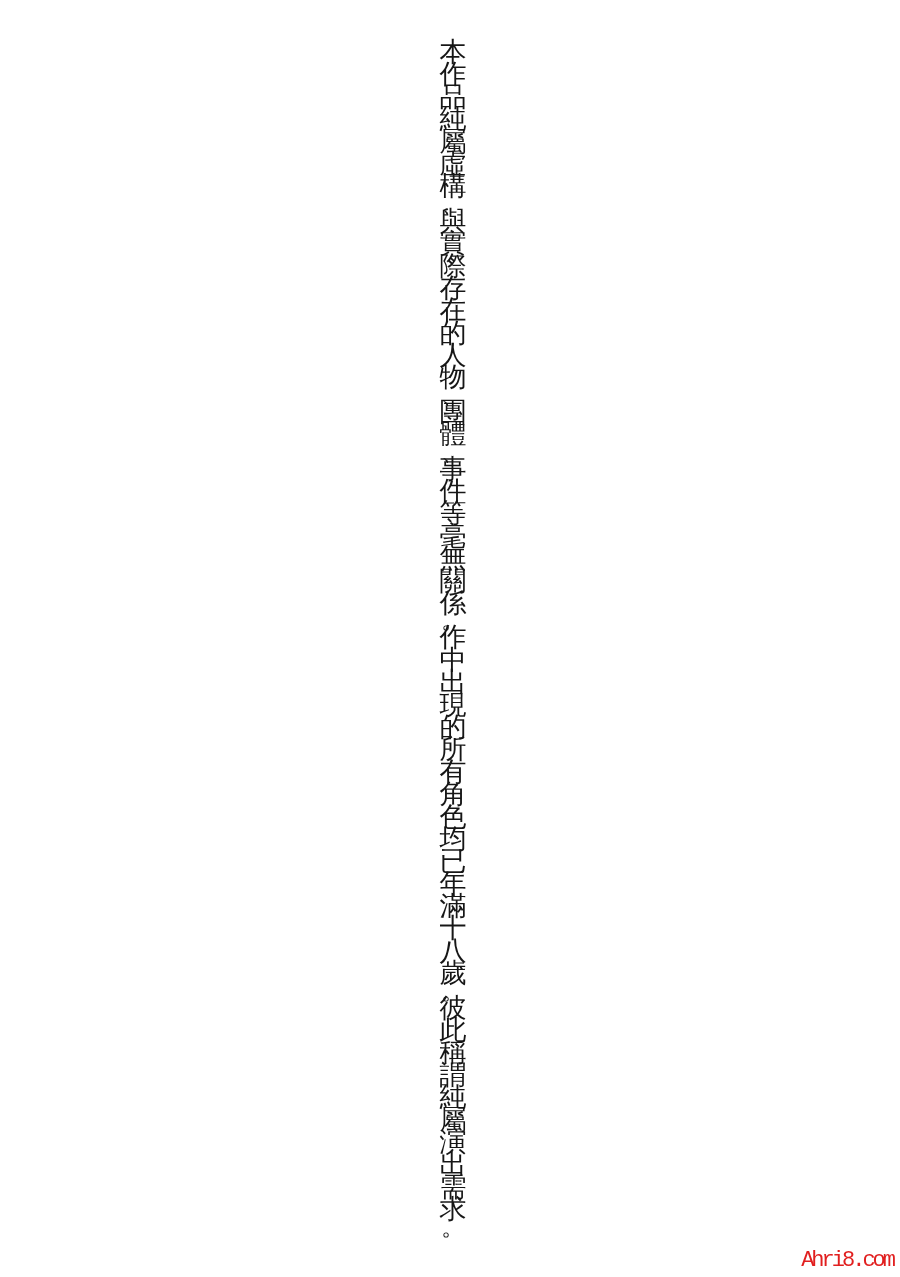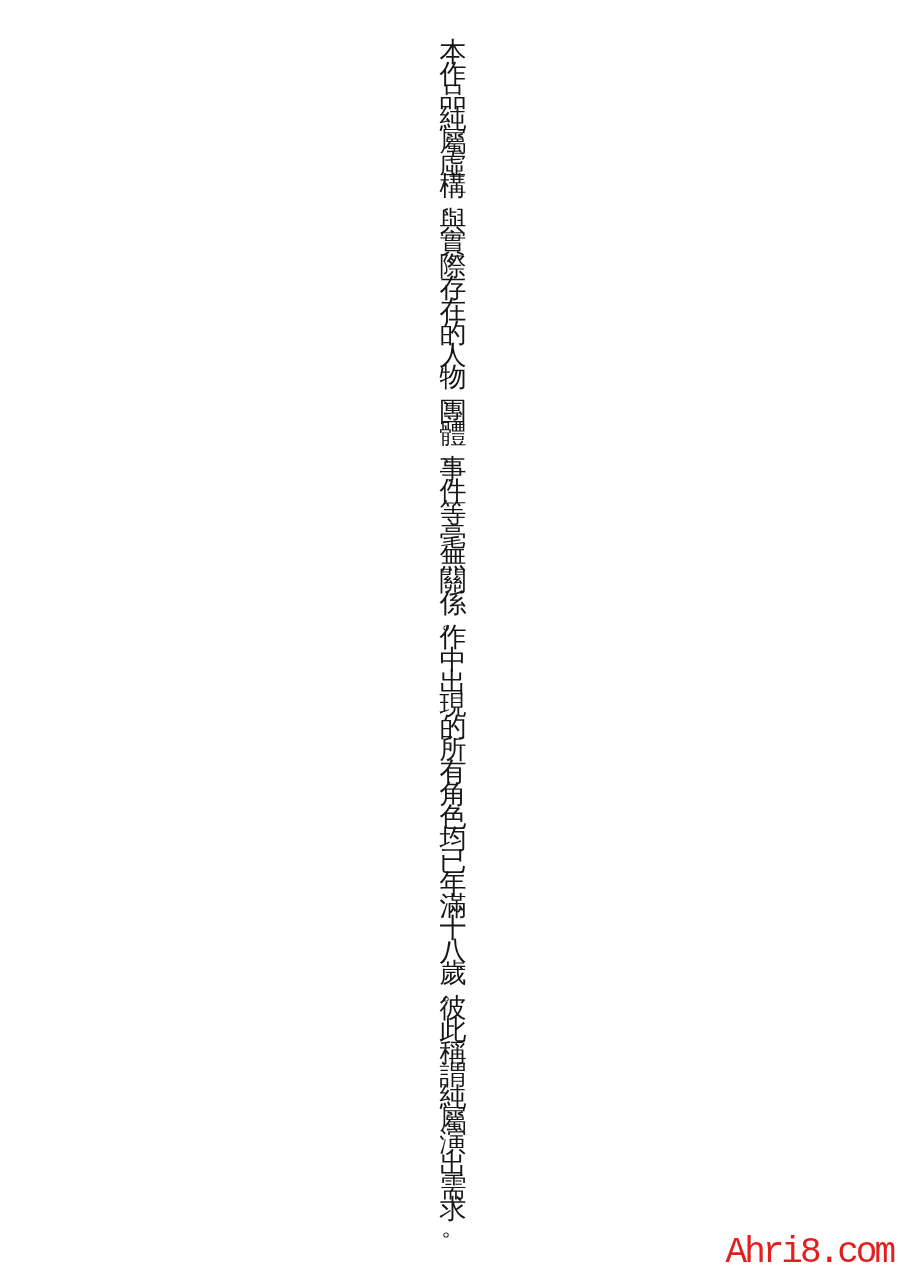--- a/index.html
+++ b/index.html
@@ -45,21 +45,21 @@
     height: 12px;
     line-height: 12px;
     font-size: 24px;
   }
   
   .watermark {
     position: absolute;
     right: 7px;
     bottom: 4px;
     font-family: "Liberation Mono", monospace;
-    font-size: 36px;
+    font-size: 22px;
     letter-spacing: -3px;
     font-weight: 400;
     white-space: nowrap;
   }
 </style>
 </head>
 <body style="background: rgb(255, 255, 255);">
 
 <div class="page">
 

